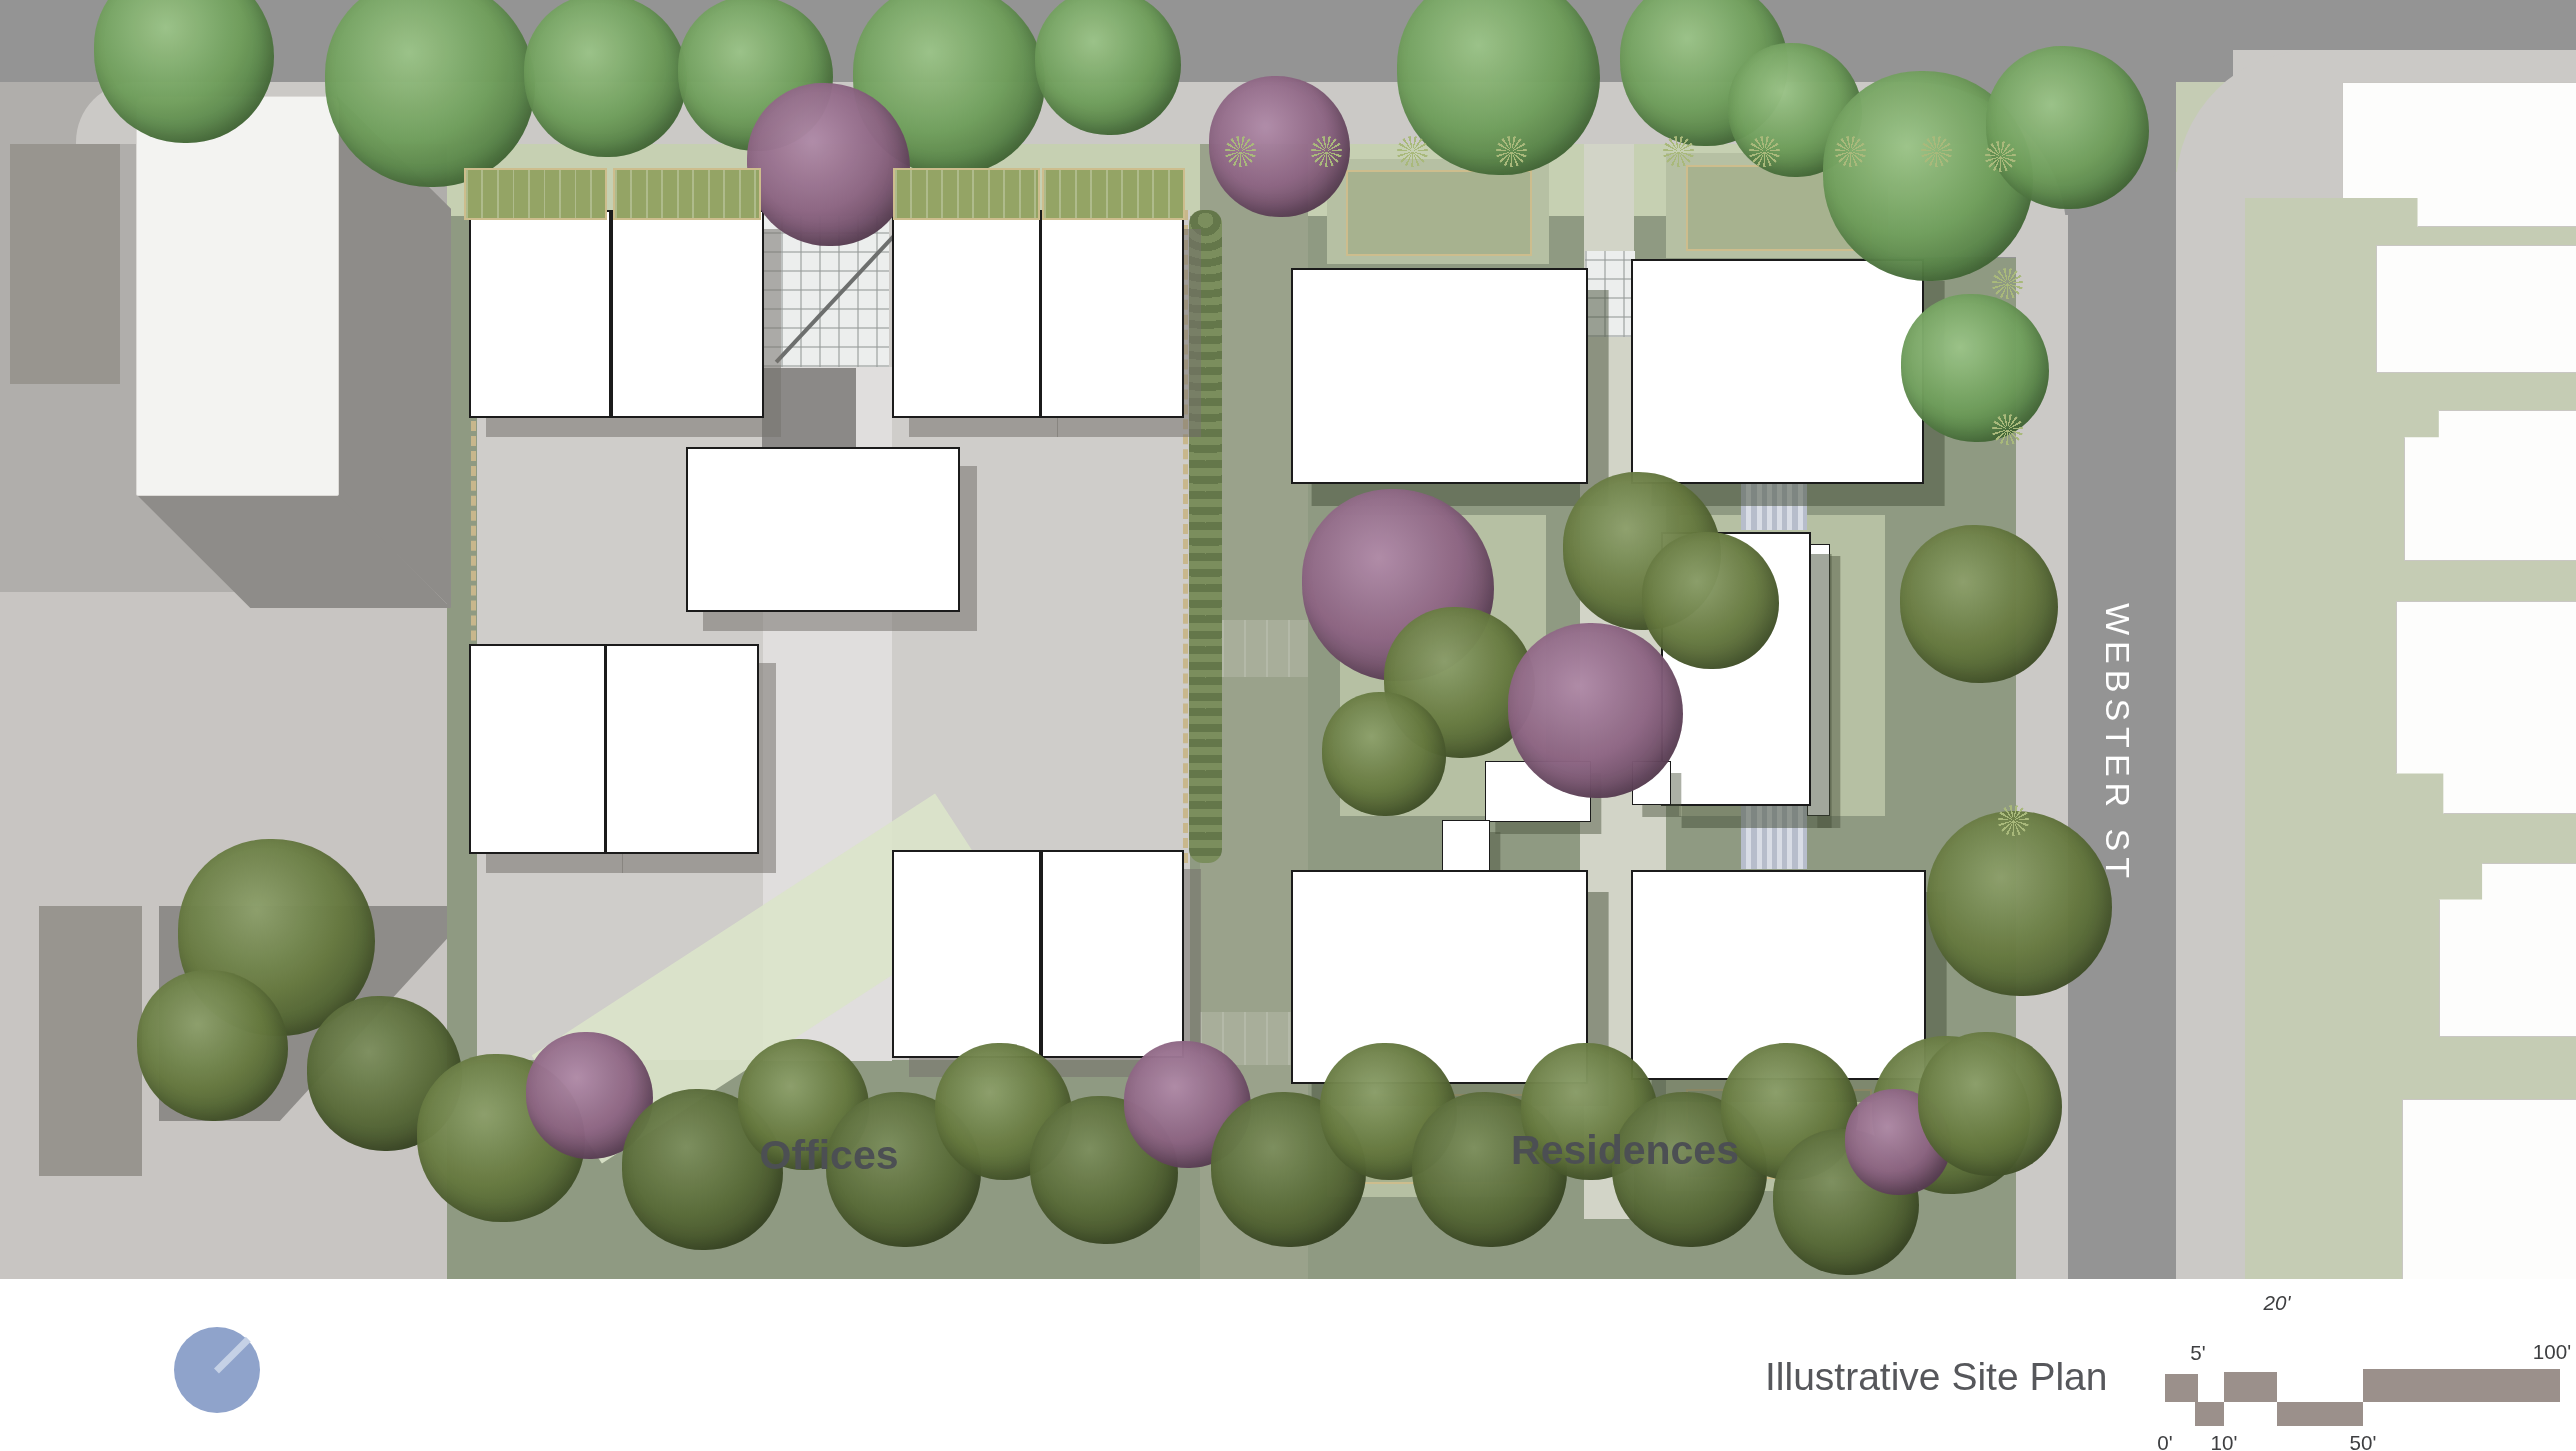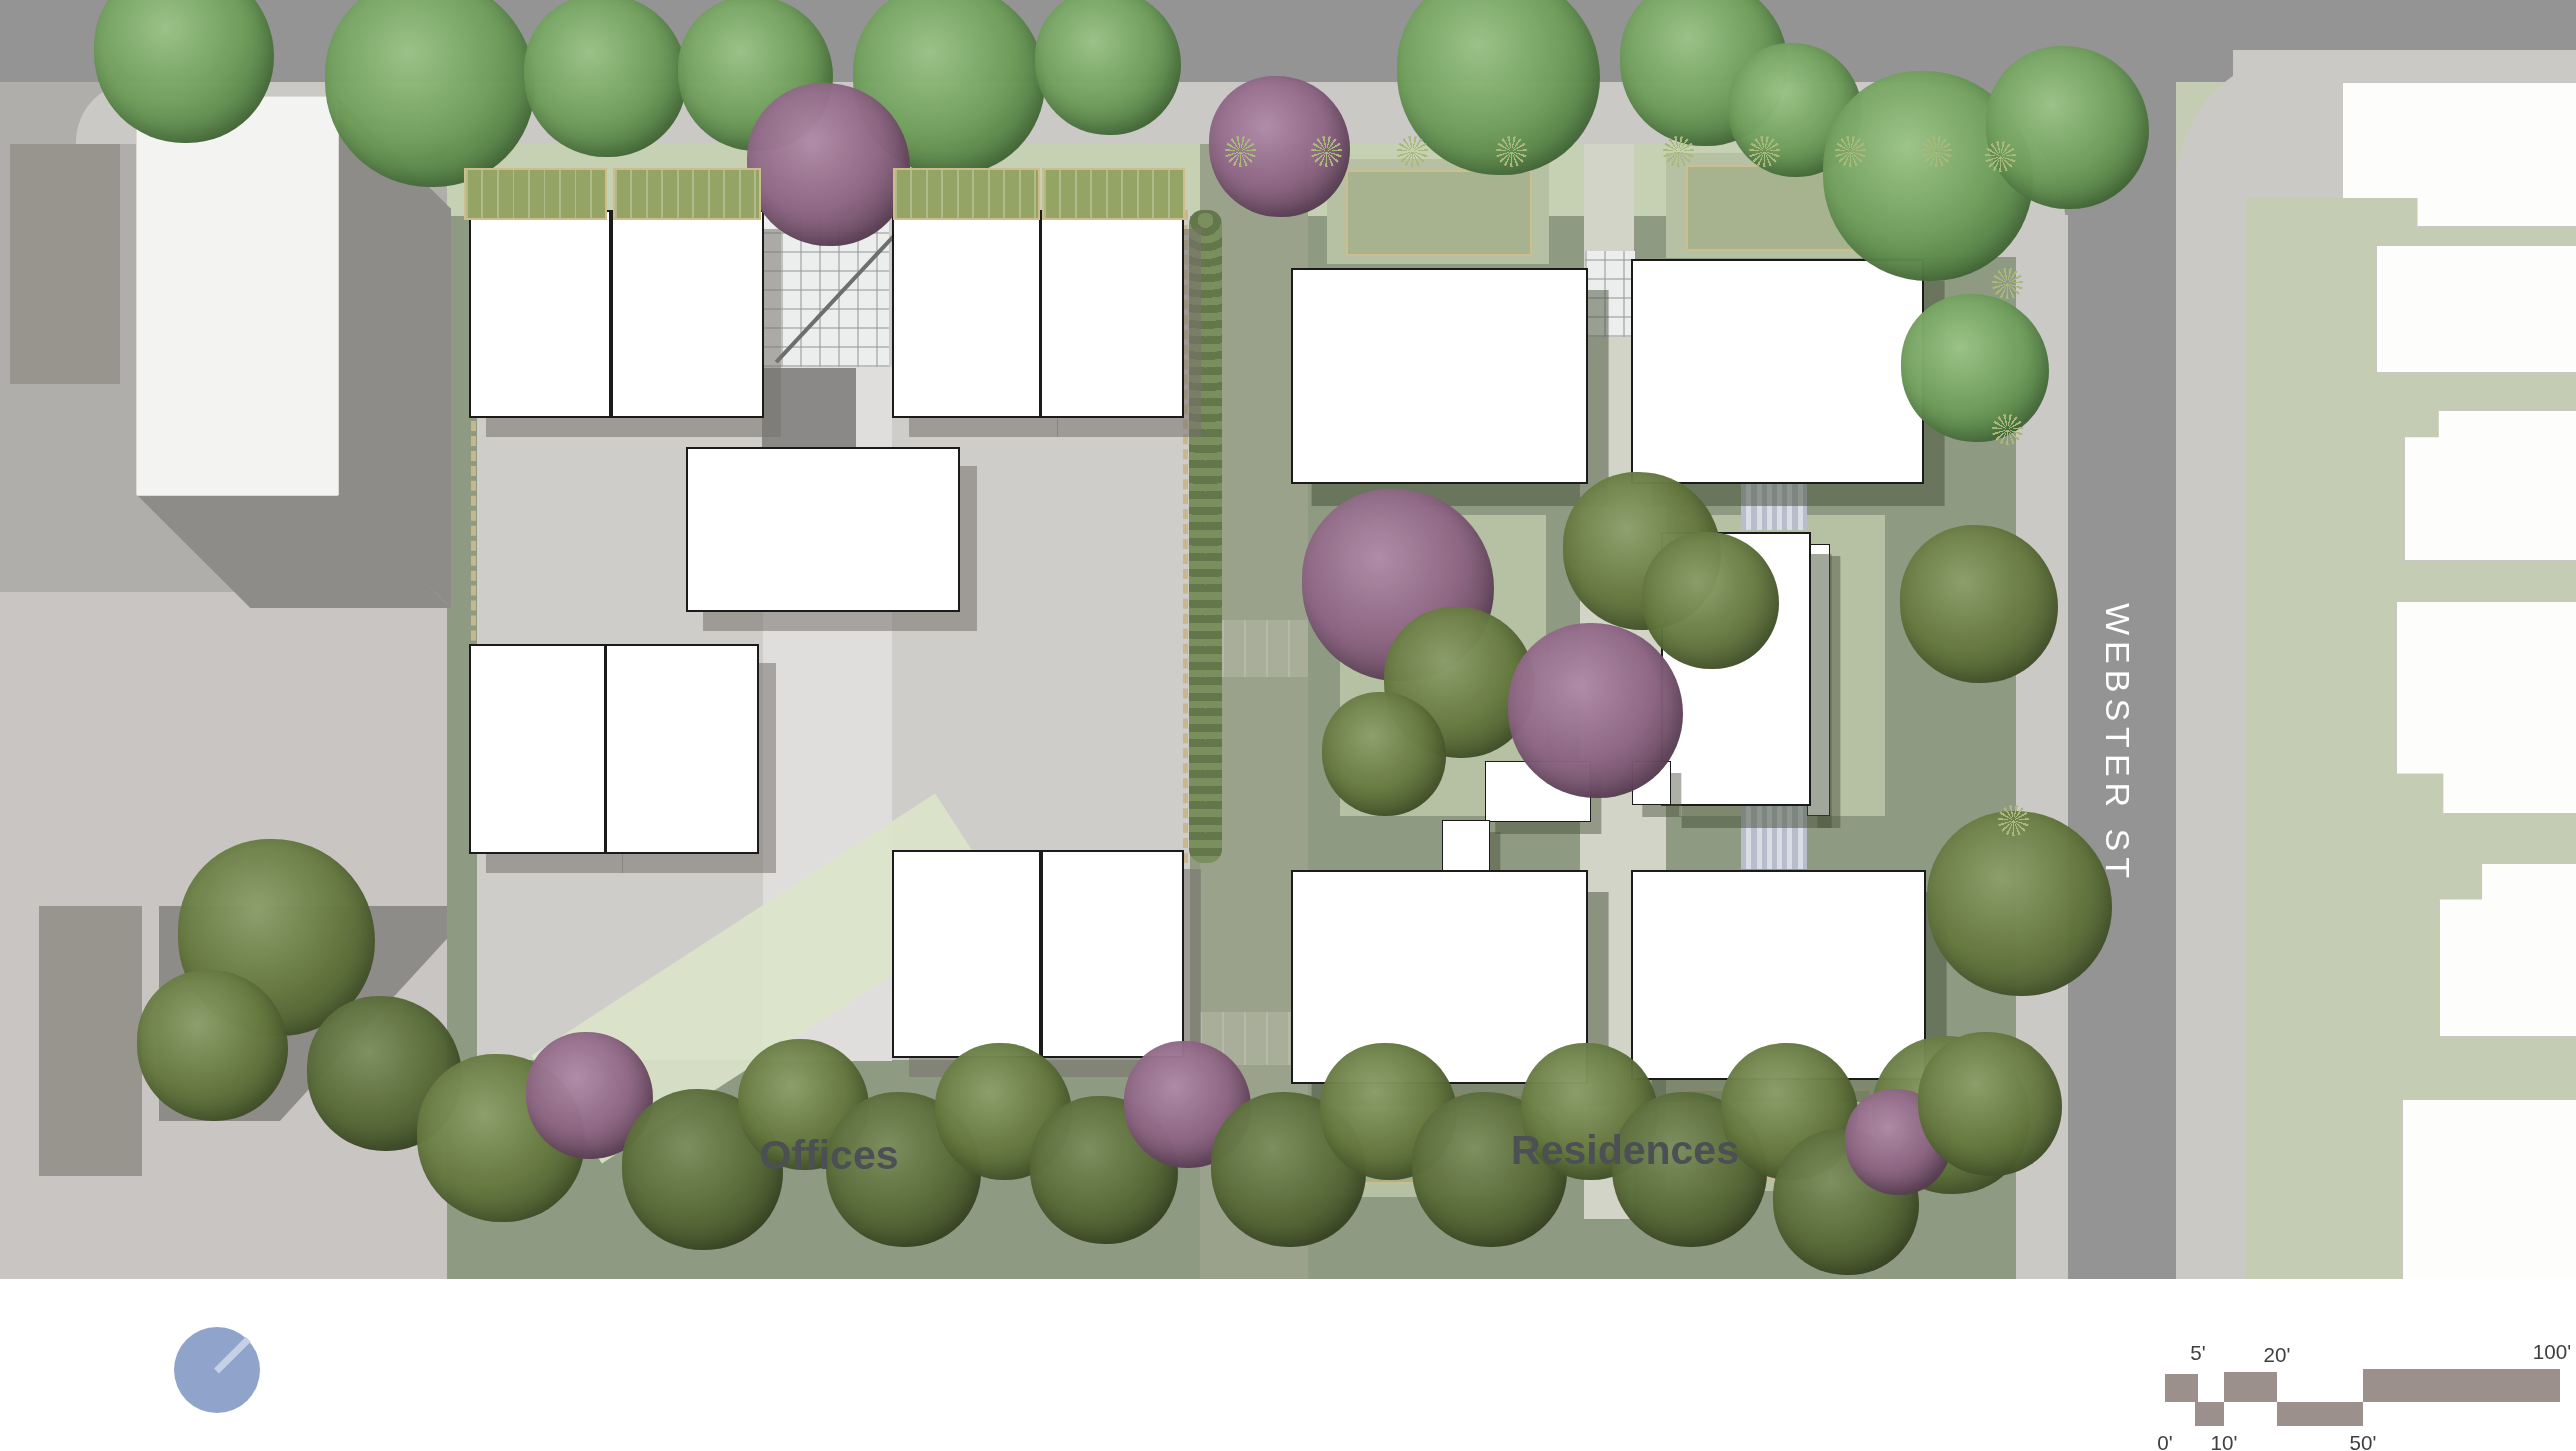--- a/index.html
+++ b/index.html
@@ -206,28 +206,29 @@
       </div>
 
     <div class="abs blocklabel" style="left:829px;top:1132px;">Offices</div>
     <div class="abs blocklabel" style="left:1625px;top:1127px;">Residences</div>
     <div class="abs street-label" style="left:1937px;top:724px;">WEBSTER ST</div>
   </div>
 
   <div class="abs compass" style="left:174px;top:1327px;">
     <div class="needle"></div>
   </div>
+  <div class="abs plan-title" style="left:1765px;top:1355px;">Illustrative Site Plan</div>
 
   <div>
     <div class="abs sbar" style="left:2165px;top:1374px;width:33px;height:28px;"></div>
     <div class="abs sbar" style="left:2195px;top:1402px;width:29px;height:24px;"></div>
     <div class="abs sbar" style="left:2224px;top:1372px;width:53px;height:30px;"></div>
     <div class="abs sbar" style="left:2277px;top:1402px;width:86px;height:24px;"></div>
     <div class="abs sbar" style="left:2363px;top:1369px;width:197px;height:33px;"></div>
     <div class="abs tick" style="left:2198px;top:1341px;">5'</div>
-    <div class="abs tick" style="left:2277px;top:1343px;">20'</div>
+    <div class="abs tick" style="left:2277px;top:1291px;font-style:italic;">20'</div>
     <div class="abs tick" style="left:2552px;top:1340px;">100'</div>
     <div class="abs tick" style="left:2165px;top:1431px;">0'</div>
     <div class="abs tick" style="left:2224px;top:1431px;">10'</div>
     <div class="abs tick" style="left:2363px;top:1431px;">50'</div>
   </div>
 </div>
 
 
 </body></html>

